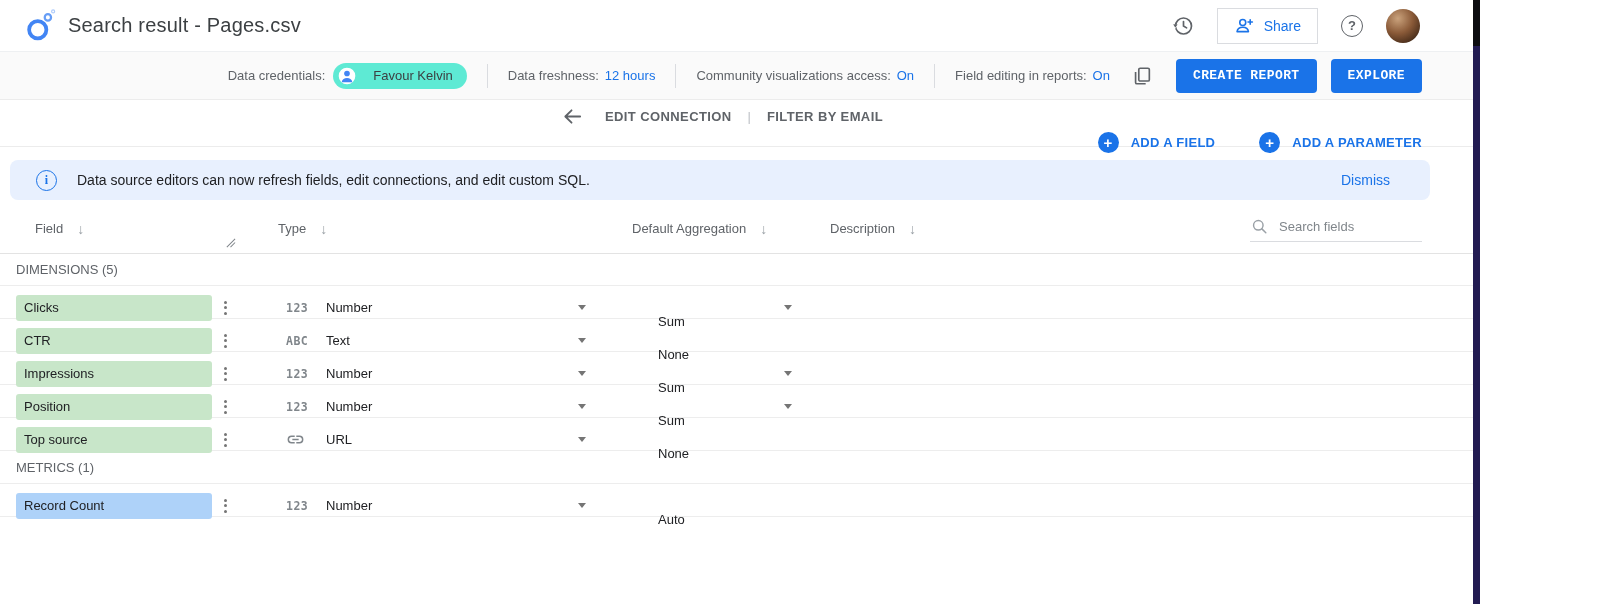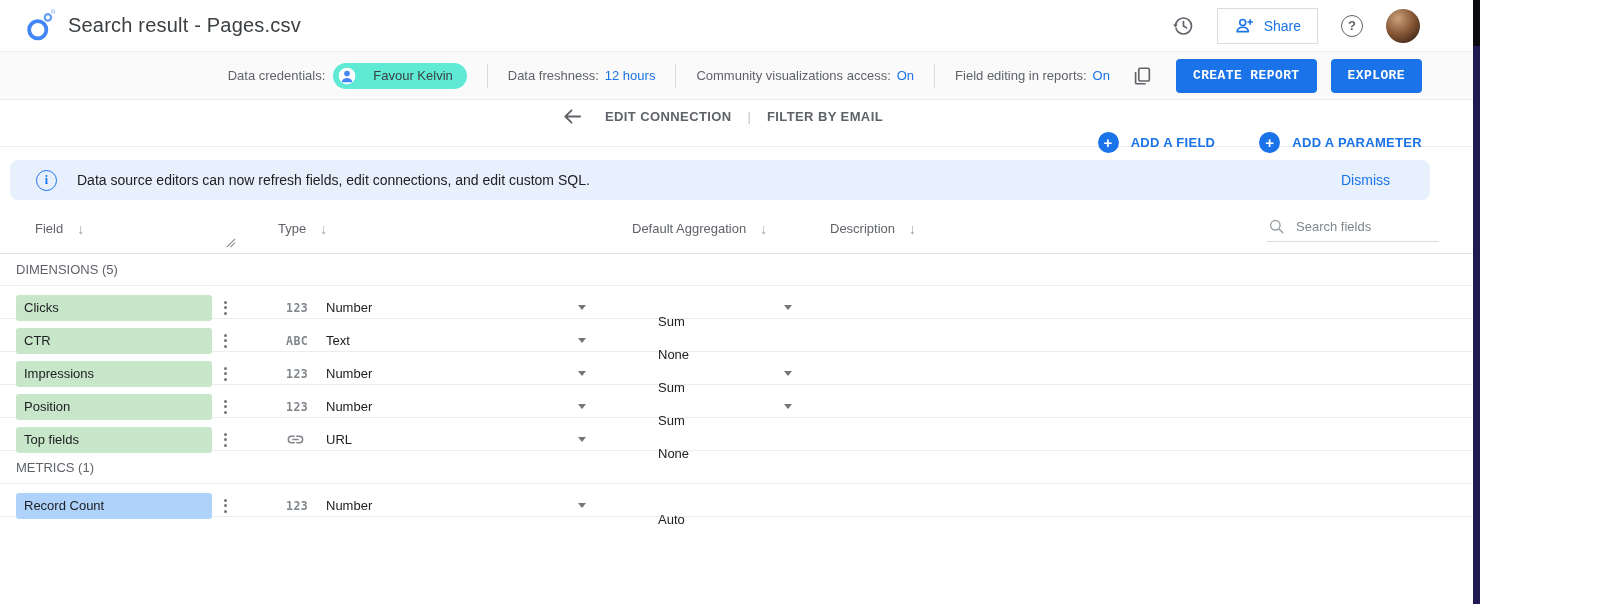--- a/index.html
+++ b/index.html
@@ -72,21 +72,21 @@
 
   
   .grid-cols { display:grid; grid-template-columns:212px 66px 322px 58px 142px 1fr; align-items:center; }
   .thead { height:50px; position:relative; border-bottom:1px solid #e3e3e3; }
   .th { display:flex; align-items:center; gap:14px; font-size:13px; color:#5f6368; cursor:pointer; }
   .th .sort-arrow { color:#9aa0a6; font-size:14px; }
   .th-field { padding-left:35px; }
   .th-agg { grid-column:4 / 6; padding-left:32px; }
   .th-desc { padding-left:30px; }
   .resize-handle { position:absolute; left:225px; bottom:5px; cursor:col-resize; }
-  .search-box { position:absolute; right:41px; top:13px; width:172px; display:flex; align-items:center;
+  .search-box { position:absolute; right:58px; top:13px; width:172px; display:flex; align-items:center;
     gap:10px; border-bottom:1px solid #dadce0; padding-bottom:5px; }
   .search-box input { border:none; outline:none; background:transparent; font-size:13px;
     color:#3c4043; width:120px; font-family:inherit; }
   .search-box input::placeholder { color:#80868b; }
 
   .section-head { height:32px; display:flex; align-items:center; padding-left:16px;
     font-size:13px; color:#5f6368; border-bottom:1px solid #ededed; }
 
   .frow { height:33px; border-bottom:1px solid #ededed; }
   .pill { margin-left:16px; width:196px; height:26px; border-radius:3px; display:flex;
@@ -354,21 +354,21 @@
       <div></div>
       <div class="agg-cell">
         <span class="agg-label">Sum</span>
         <span class="caret"></span>
       </div>
       <div></div>
     </div>
 
     <div class="frow grid-cols sec-dim no-caret">
       <div>
-          <div class="pill">Top fields</div>
+          <div class="pill">Top source</div>
         </div>
       <button class="kebab">
           <i></i>
           <i></i>
           <i></i>
         </button>
       <div class="type-cell">
         <span class="type-icon-box">
           <span>
             <svg viewBox="0 0 24 24" width="19" height="19">

